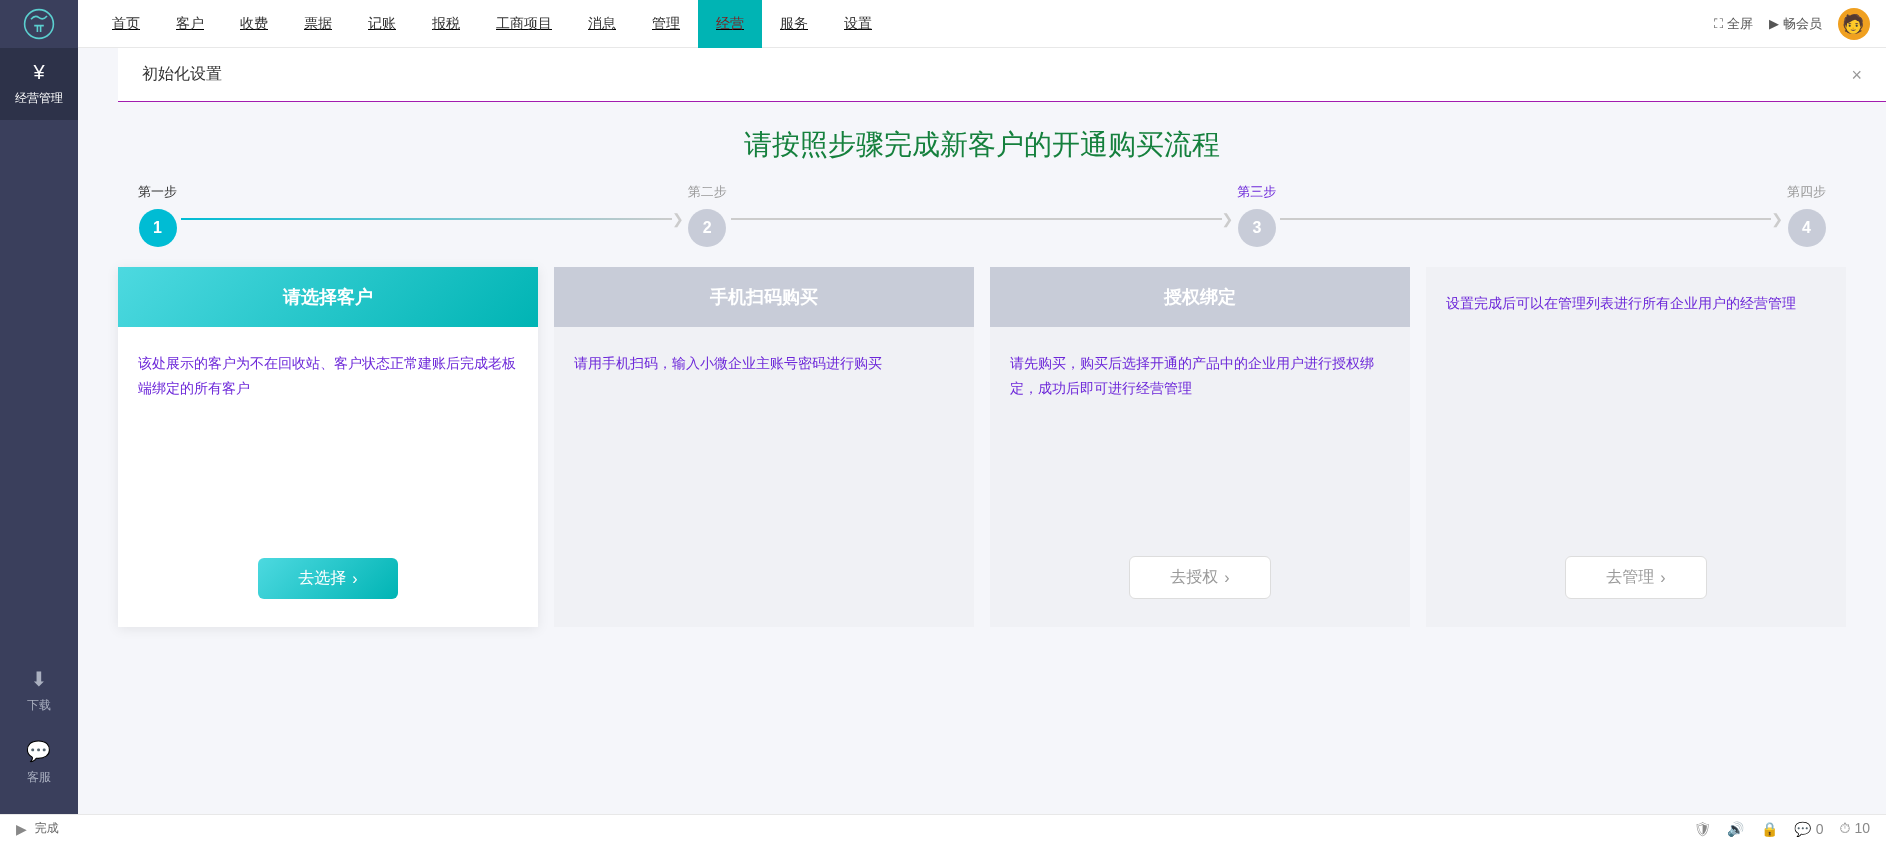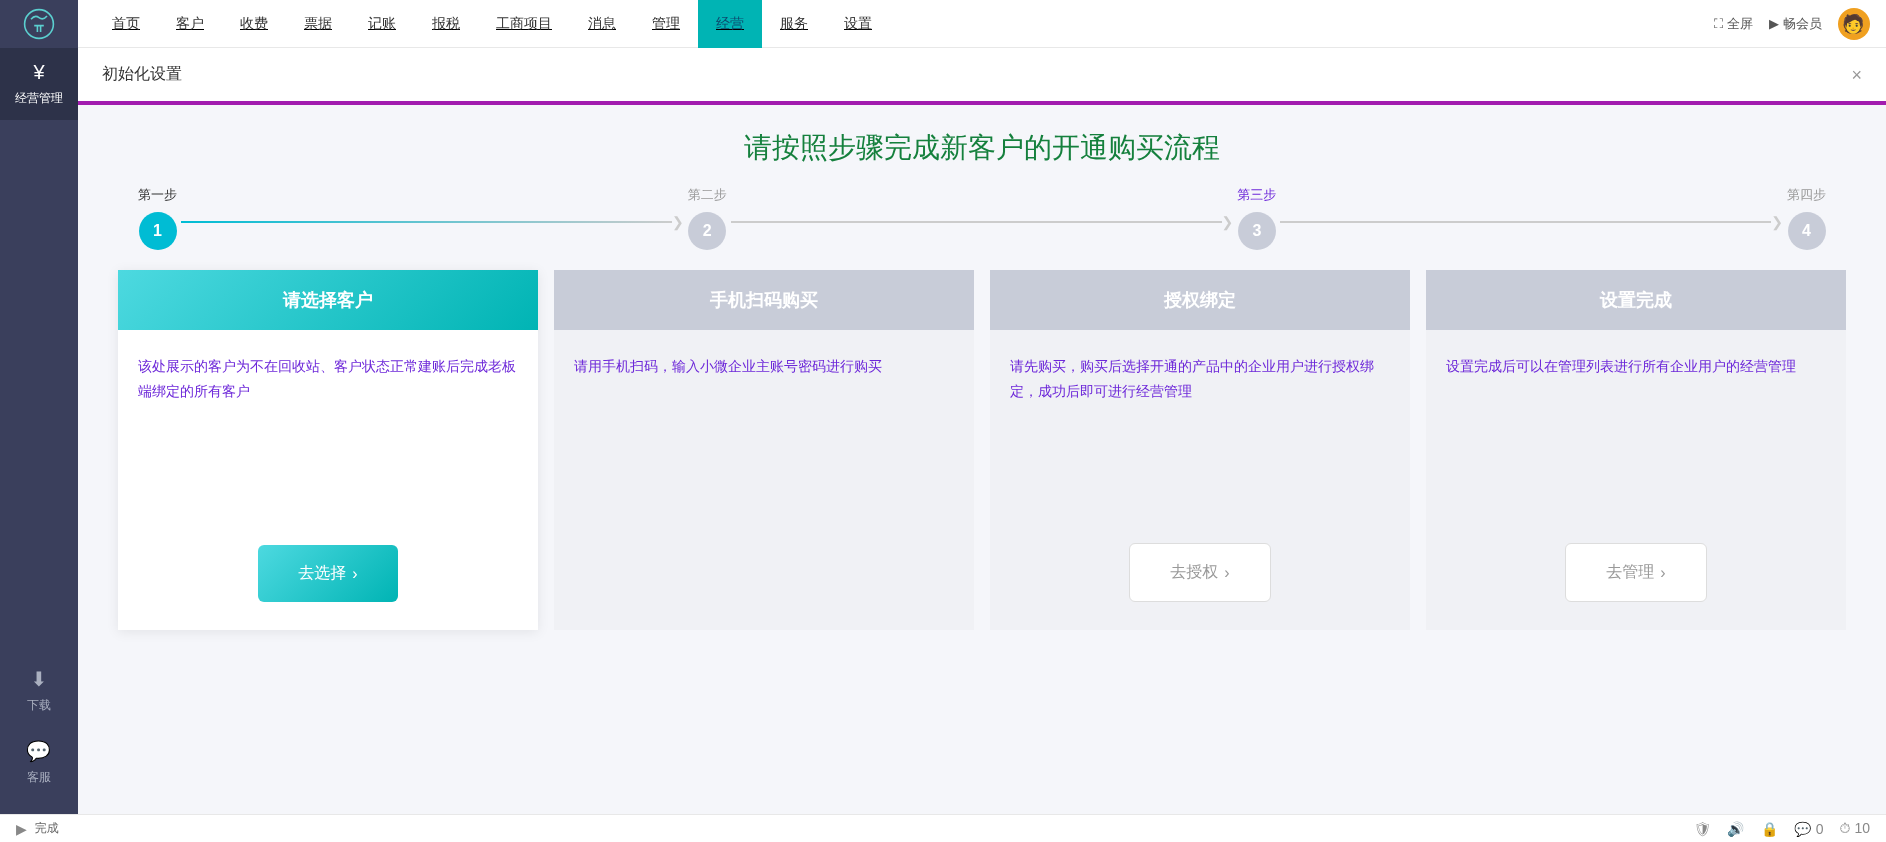--- a/index.html
+++ b/index.html
@@ -40,21 +40,21 @@
       height: 48px;
       display: flex;
       align-items: center;
       font-size: 14px;
       color: #333;
       cursor: pointer;
       position: relative;
     }
     .nav-item.active {
       background: #00b4b4;
-      color: #0c4a6e;
+      color: #7f1d1d;
     }
     .nav-right {
       display: flex;
       align-items: center;
       gap: 16px;
     }
     .nav-right-item {
       display: flex;
       align-items: center;
       gap: 4px;
@@ -123,22 +123,23 @@
       overflow: hidden;
     }
 
     
     .page-header {
       background: #fff;
       padding: 16px 24px;
       display: flex;
       align-items: center;
       justify-content: space-between;
-      border-bottom: 4px solid #a21caf;
+      border-bottom: 1px solid #a21caf;
       flex-shrink: 0;
+      margin-left: 40px;
     }
     .page-title {
       font-size: 16px;
       color: #333;
     }
     .close-btn {
       font-size: 18px;
       color: #999;
       cursor: pointer;
       line-height: 1;
@@ -205,21 +206,21 @@
       flex: 1;
     }
 
     .card-footer {
       padding: 16px 20px 28px;
       display: flex;
       justify-content: center;
     }
 
     .card-btn {
-      padding: 18px 40px;
+      padding: 10px 40px;
       border-radius: 6px;
       font-size: 16px;
       cursor: pointer;
       border: none;
       display: flex;
       align-items: center;
       gap: 6px;
     }
 
     .card-btn.active-btn {
@@ -452,23 +453,20 @@
           </div>
           <div class="card-footer">
             <button class="card-btn inactive-btn">
               <span>去授权</span>
               <span>›</span>
             </button>
           </div>
         </div>
 
         <div class="step-card">
-          <div class="card-header inactive-header">
-            <span>设置完成</span>
-          </div>
           <div class="card-body">
             <span>设置完成后可以在管理列表进行所有企业用户的经营管理</span>
           </div>
           <div class="card-footer">
             <button class="card-btn inactive-btn">
               <span>去管理</span>
               <span>›</span>
             </button>
           </div>
         </div>

